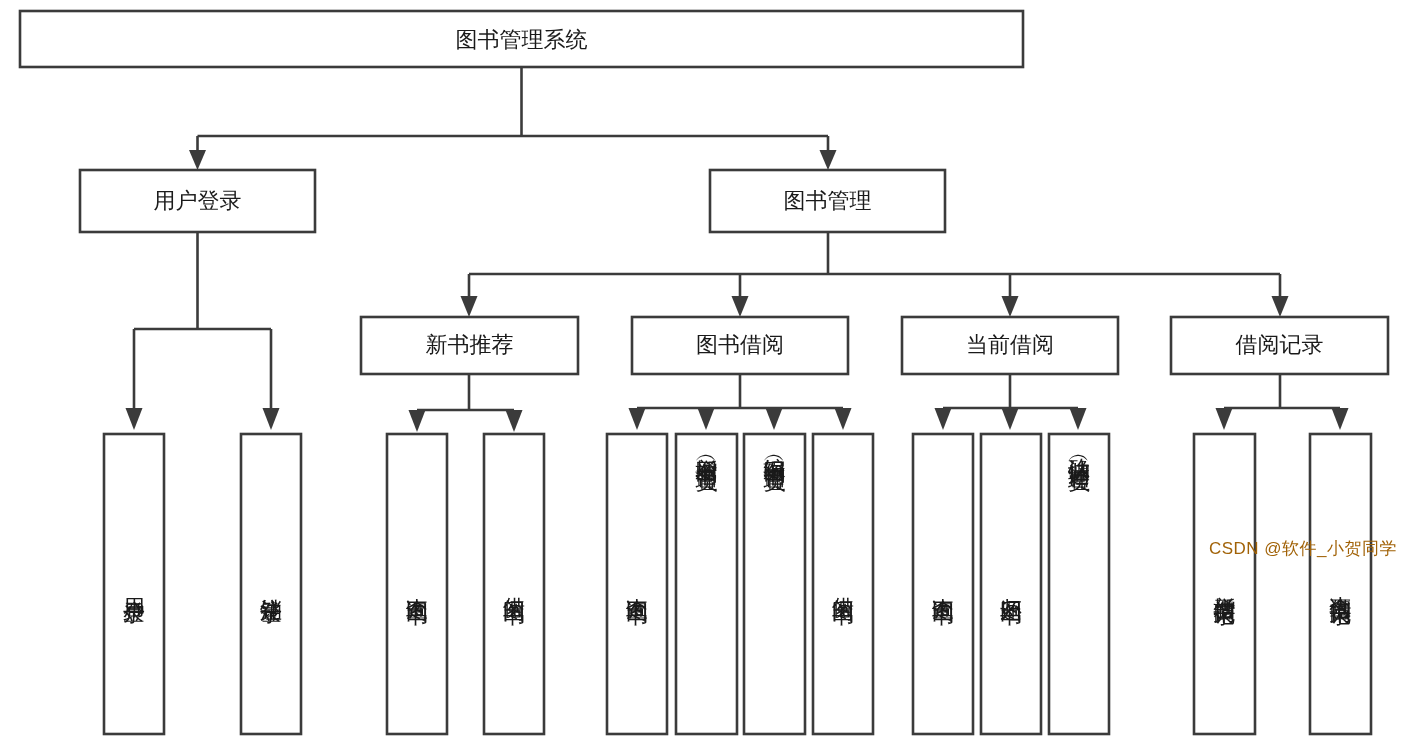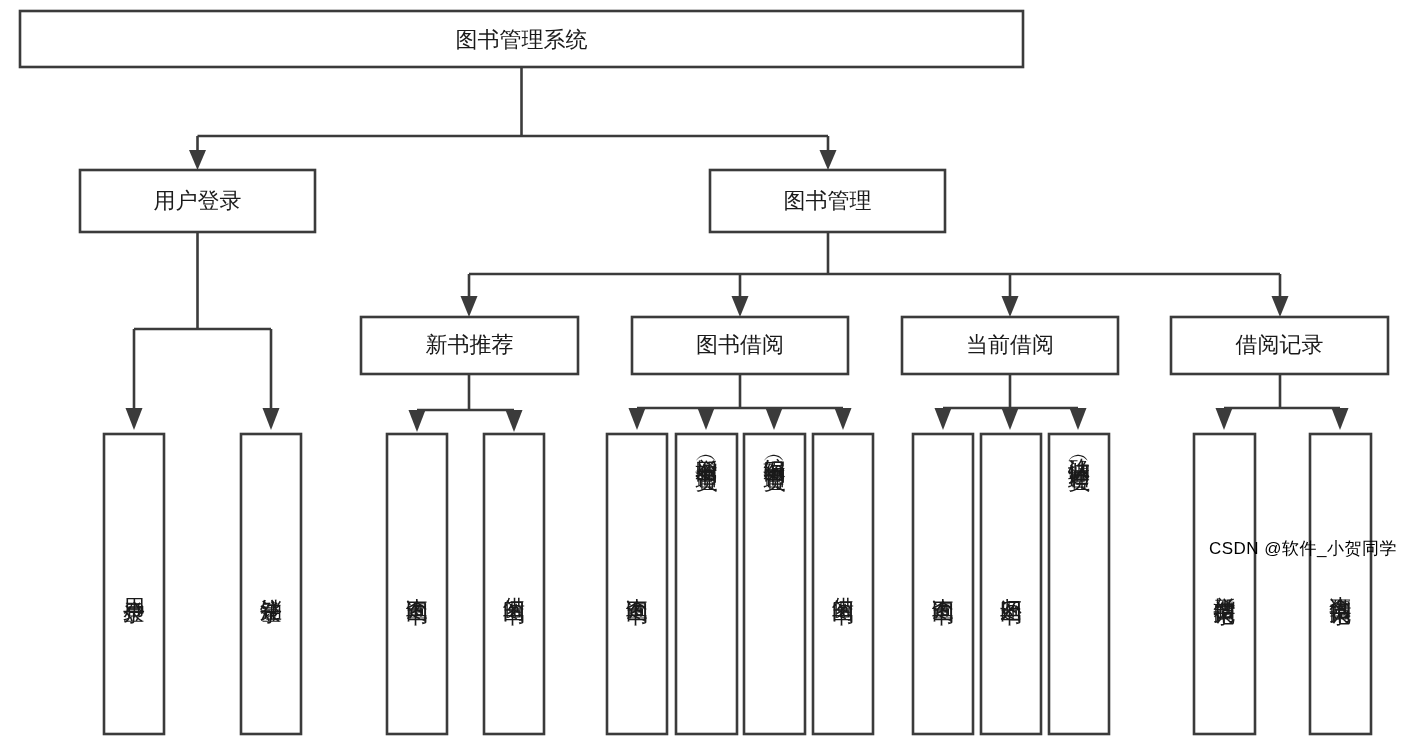--- a/index.html
+++ b/index.html
@@ -65,21 +65,21 @@
     letter-spacing: 2px;
     color: #1a1a1a;
     white-space: nowrap;
   }
   .watermark {
     position: absolute;
     right: 8px;
     bottom: 4px;
     font-family: "Liberation Sans", "DejaVu Sans", sans-serif;
     font-size: 17px;
-    color: #000000;
+    color: #a16207;
     letter-spacing: 0.5px;
     user-select: none;
   }
 </style>
 </head>
 <body>
 
 <div id="diagram-root">
 
   <svg id="diagram-svg" viewBox="0 0 1405 747">

